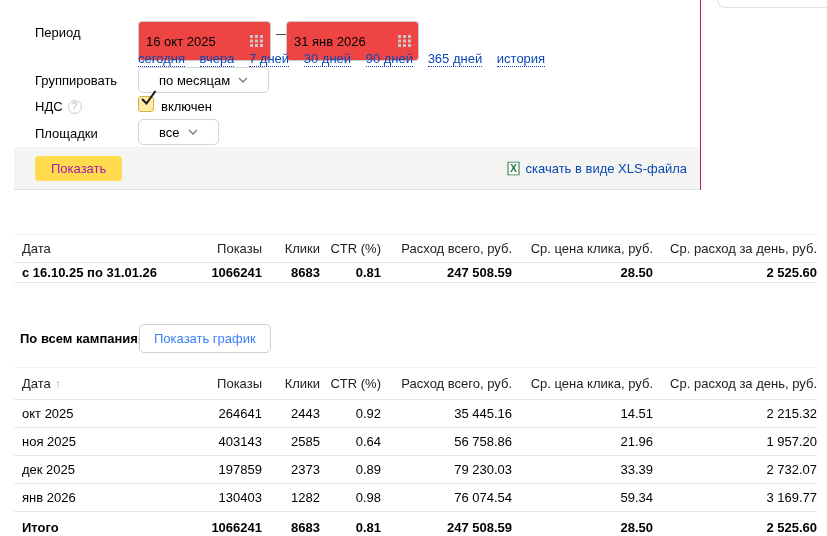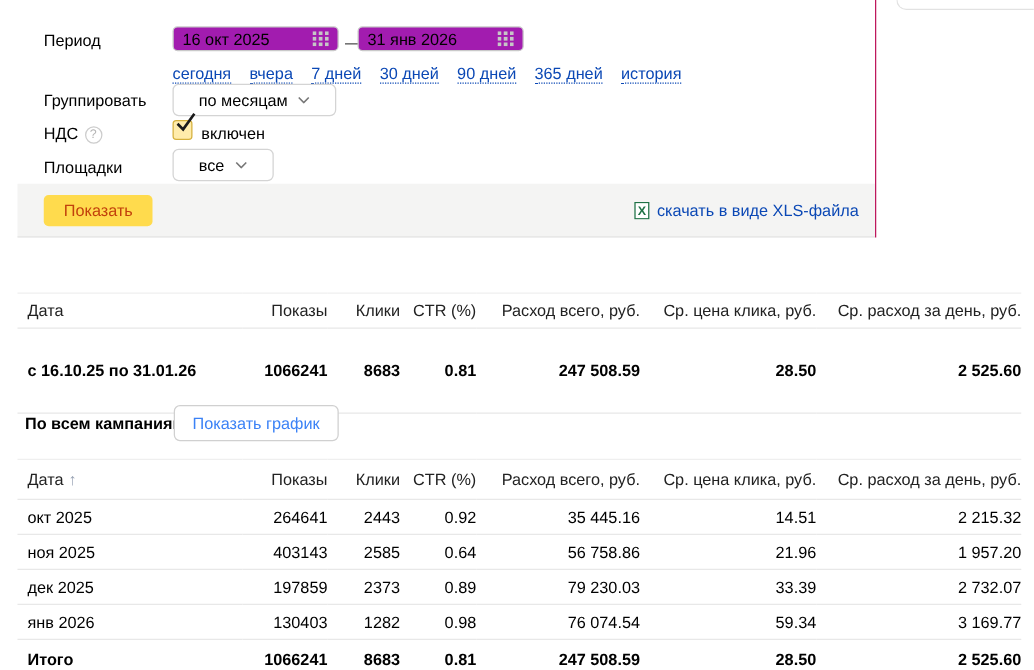--- a/index.html
+++ b/index.html
@@ -23,22 +23,22 @@
     border-top:none; border-right:none;
     background:#fff;
   }
   
   .form-panel {
     position:absolute; left:14px; top:0; width:687px; height:190px;
     background:#fff; border-right:1px solid #be185d;
   }
   .flabel { position:absolute; left:21px; color:#000; }
   .date-field {
-    position:absolute; top:21px; width:133px; height:20px;
-    border:1px solid #c9c9c9; border-radius:4px; background:#a21caf;
+    position:absolute; top:21px; width:133px; height:40px;
+    border:1px solid #c9c9c9; border-radius:4px; background:#ef4444;
     display:flex; align-items:center; padding:0 7px;
   }
   .date-field input {
     border:none; outline:none; flex:1; min-width:0;
     font:13px "Liberation Sans", sans-serif; color:#000; background:transparent;
   }
   .cal-icon { flex:none; display:flex; }
   .date-dash { position:absolute; left:262px; top:26px; color:#333; }
   .presets { position:absolute; left:124px; top:51px; white-space:nowrap; }
   .presets a {
@@ -68,21 +68,21 @@
   .vat-text { position:absolute; left:147px; top:99px; }
   .footer-bar {
     position:absolute; left:0; top:147px; width:100%; height:43px;
     background: var(--bar-gray, #f4f4f3);
     border-bottom:1px solid #e3e3e3;
   }
   .show-btn {
     position:absolute; left:21px; top:9px; height:25px;
     background: var(--accent-yellow, #ffdb4d);
     border:none; border-radius:4px; padding:0 16px;
-    font:13px "Liberation Sans", sans-serif; color:#c2410c; cursor:pointer;
+    font:13px "Liberation Sans", sans-serif; color:#a21caf; cursor:pointer;
   }
   .xls-link {
     position:absolute; right:13px; top:50%; transform:translateY(-50%);
     color: var(--link-blue, #0b48b5); text-decoration:none;
     display:inline-flex; align-items:center; gap:5px; cursor:pointer;
   }
   
   table.stats {
     position:absolute; left:14px; width:803px;
     border-collapse:collapse; table-layout:fixed;
@@ -90,21 +90,21 @@
   }
   .stats th, .stats td {
     white-space:nowrap; overflow:hidden;
     text-align:right; font-weight:400;
     border-bottom:1px solid var(--border-gray, #e8e8e8);
     padding:6px 0;
   }
   .stats th { color:#222; }
   .stats th:first-child, .stats td:first-child { text-align:left; padding-left:8px; }
   #summary-table { top:234px; }
-  #summary-table td { padding:26px 0; font-weight:700; }
+  #summary-table td { padding:2px 0; font-weight:700; }
   #summary-table td:first-child { padding-left:8px; }
   #detail-table { top:367px; }
   #detail-table th { padding:8px 0; }
   #detail-table th:first-child { padding-left:8px; }
   #detail-table tr.total td { font-weight:700; padding:8px 0; }
   #detail-table tr.total td:first-child { padding-left:8px; }
   .sort-arrow { color:#9aa4b5; margin-left:4px; }
   
   .section-head {
     position:absolute; left:20px; top:324px; height:29px;

